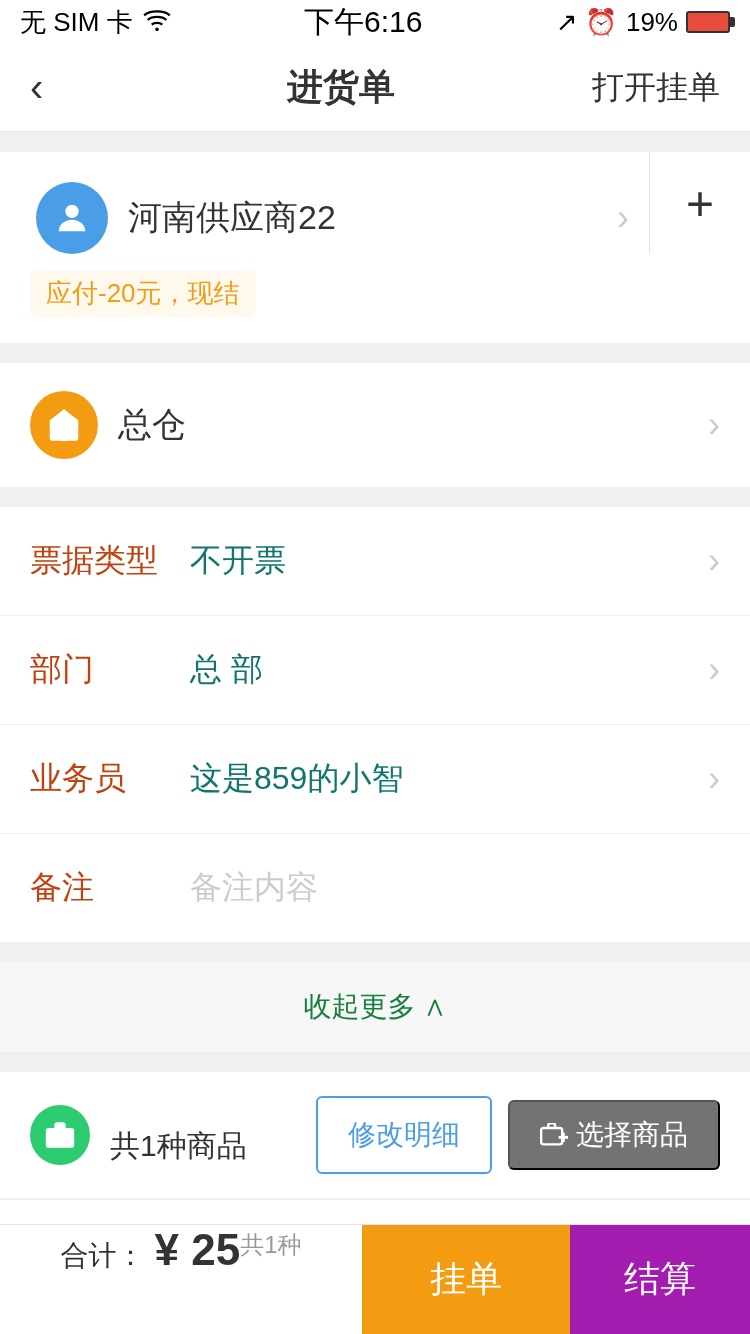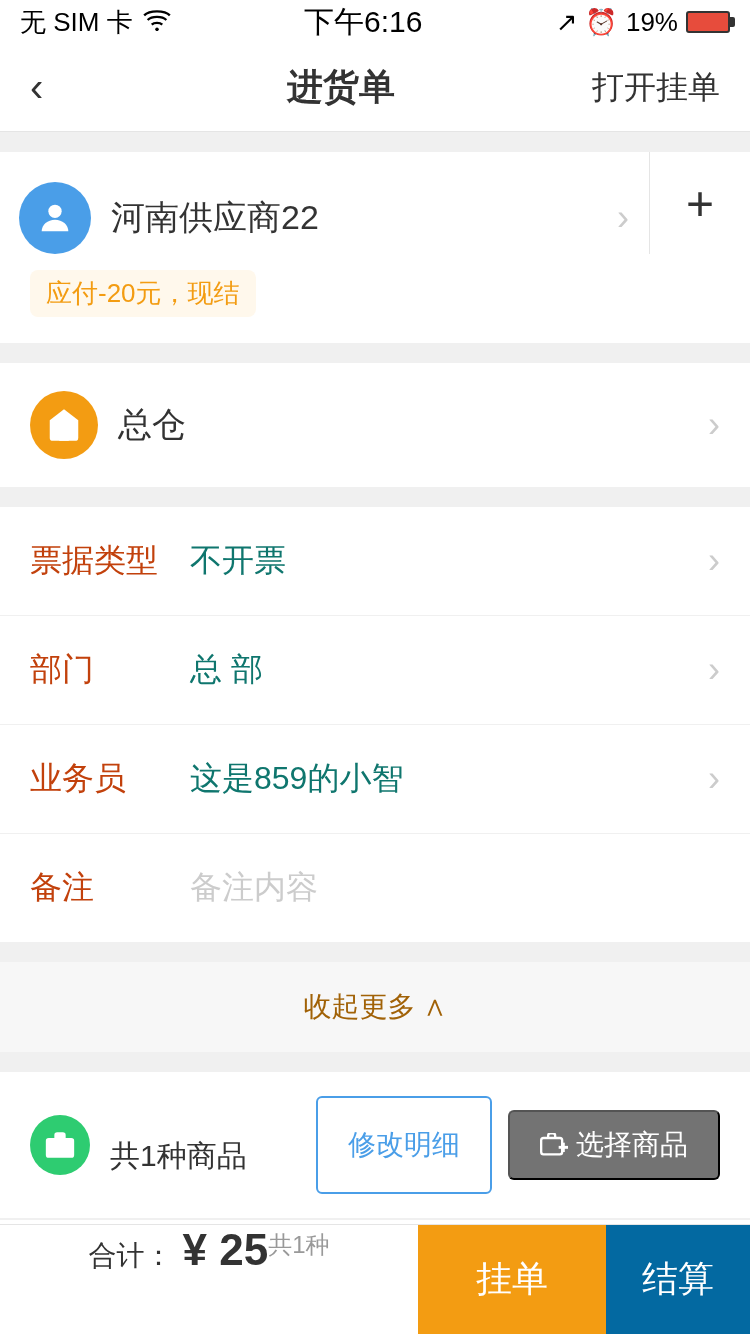--- a/index.html
+++ b/index.html
@@ -79,21 +79,21 @@
     .supplier-section {
       background: #fff;
       margin-top: 20px;
       display: flex;
       align-items: stretch;
     }
     .supplier-main {
       flex: 1;
       display: flex;
       align-items: center;
-      padding: 30px 20px 0 19px;
+      padding: 30px 20px 0 36px;
       border-right: 1px solid #e5e5e5;
     }
     .supplier-avatar {
       width: 72px;
       height: 72px;
       border-radius: 50%;
       background: #4a9ee8;
       display: flex;
       align-items: center;
       justify-content: center;
@@ -193,21 +193,21 @@
     }
 
     
     .collapse-row {
       background: #f7f7f7;
       display: flex;
       align-items: center;
       justify-content: center;
       padding: 26px;
       font-size: 28px;
-      color: #a16207;
+      color: #15803d;
       cursor: pointer;
       margin-top: 20px;
     }
 
     
     .products-header {
       background: #fff;
       display: flex;
       align-items: center;
       padding: 24px 30px;
@@ -228,21 +228,21 @@
     .products-count {
       flex: 1;
       font-size: 30px;
       color: #333;
       margin-top: 22px;
     }
     .btn-modify {
       border: 2px solid #4a9ee8;
       color: #4a9ee8;
       background: #fff;
-      padding: 28px 30px;
+      padding: 18px 30px;
       font-size: 28px;
       border-radius: 6px;
       cursor: pointer;
       margin-right: 16px;
     }
     .btn-select {
       background: #737373;
       color: #fff;
       padding: 14px 30px;
       font-size: 28px;
@@ -307,31 +307,31 @@
       display: flex;
       align-items: baseline;
       gap: 10px;
     }
     .footer-total-label { font-size: 28px; color: #333; }
     .footer-total-amount { font-size: 44px; font-weight: 600; color: #333; }
     .footer-sub { font-size: 24px; color: #999; margin-top: 4px; }
     .btn-hold {
       background: #f39c12;
       color: #fff;
-      width: 188px;
+      width: 208px;
       display: flex;
       align-items: center;
       justify-content: center;
       font-size: 36px;
       cursor: pointer;
     }
     .btn-checkout {
-      background: #0369a1;
+      background: #a21caf;
       color: #fff;
-      width: 144px;
+      width: 180px;
       display: flex;
       align-items: center;
       justify-content: center;
       font-size: 36px;
       cursor: pointer;
     }
   </style>
 </head>
 <body>
 

